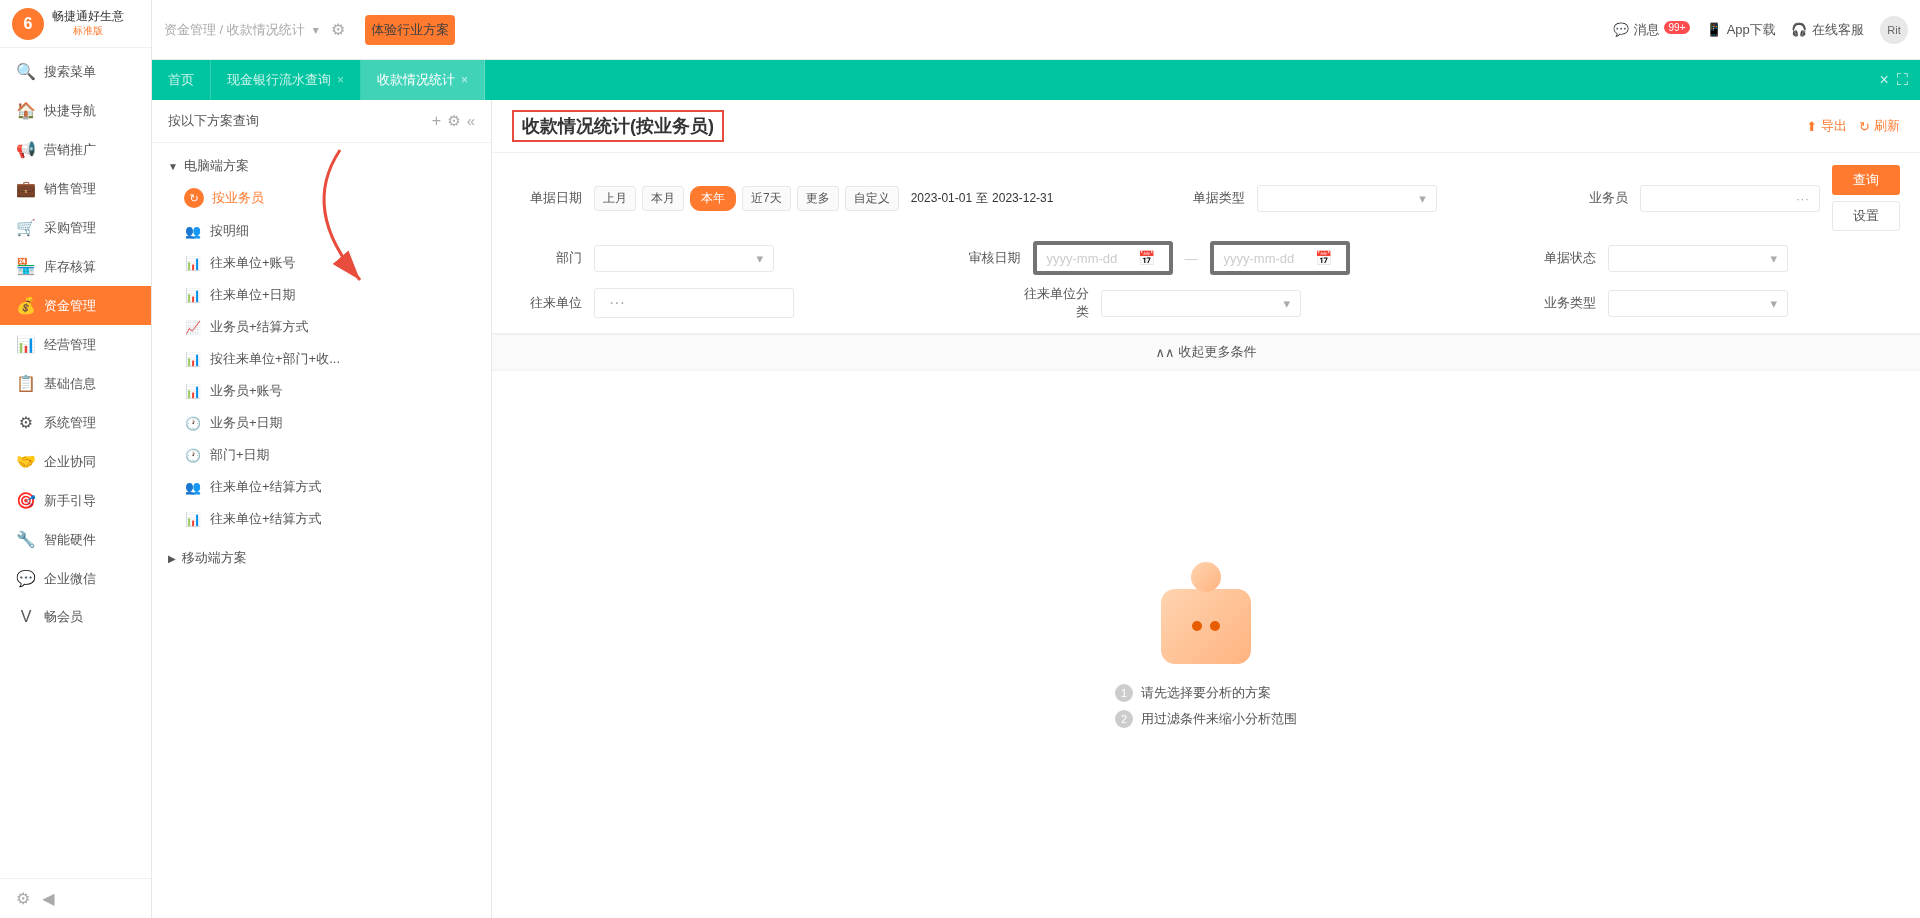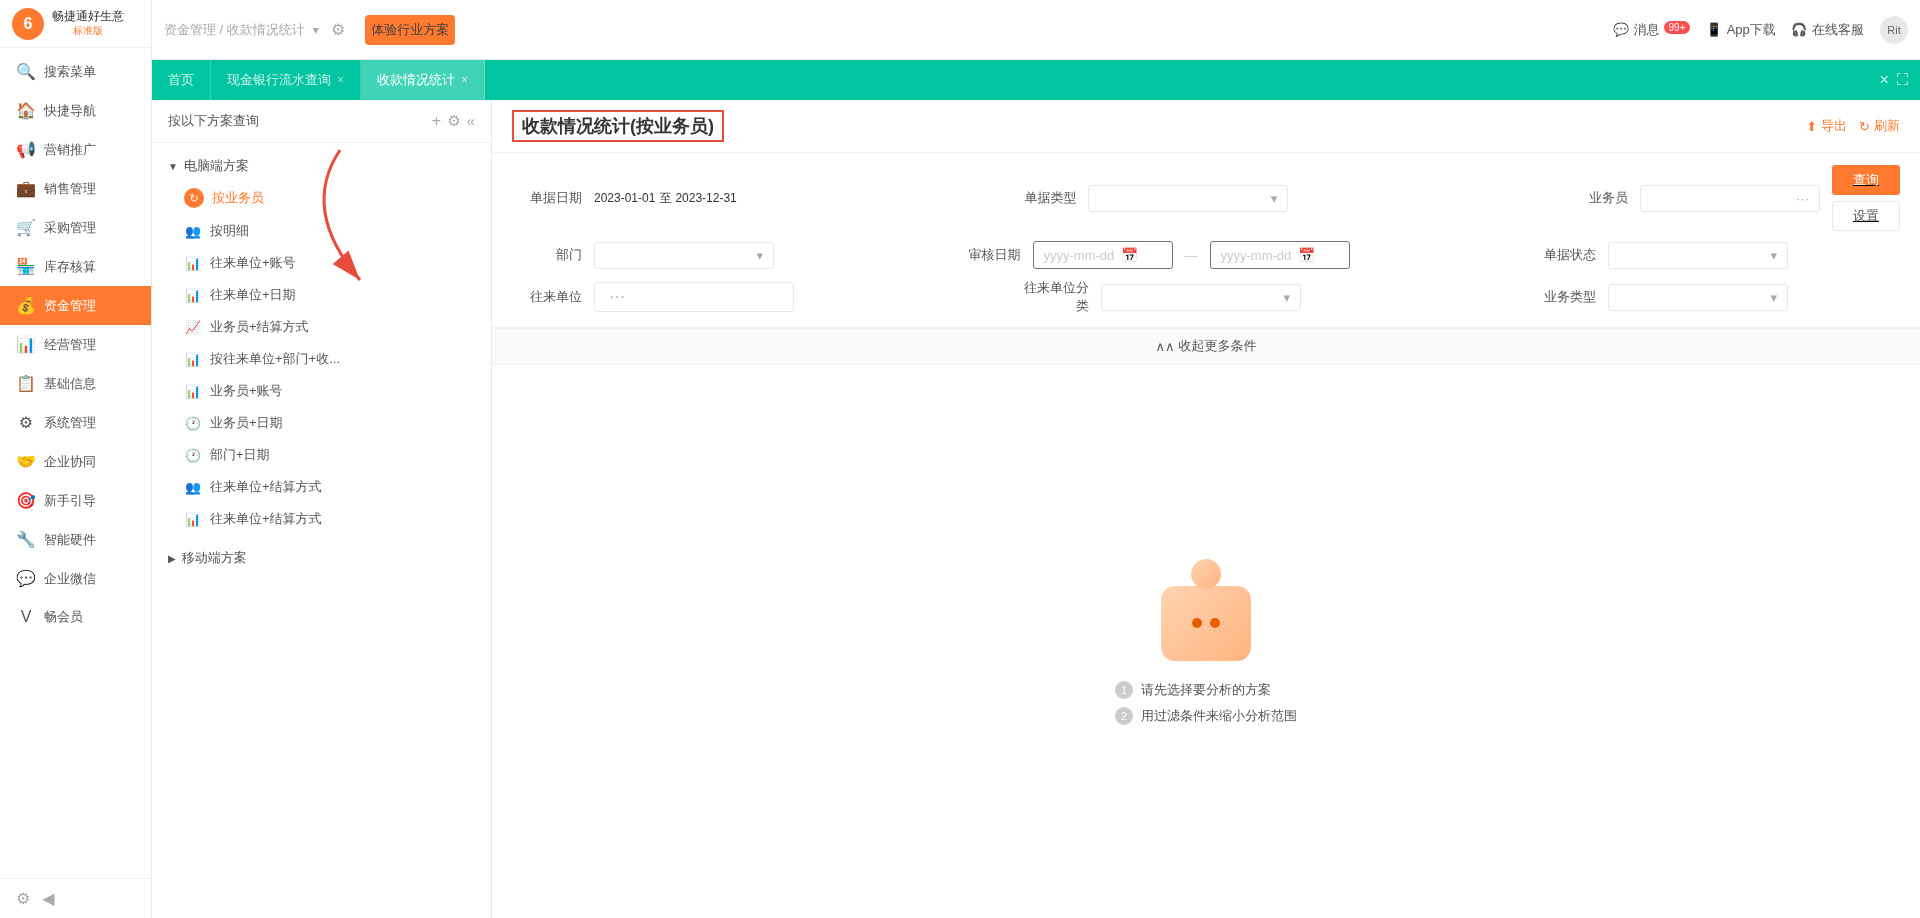--- a/index.html
+++ b/index.html
@@ -209,26 +209,26 @@
     .date-btn.active { background: #ff7a2f; color: white; border-color: #ff7a2f; border-radius: 10px; padding: 3px 10px; }
     .date-range { display: flex; align-items: center; gap: 4px; font-size: 12px; color: #333; }
     .filter-select {
       display: flex; align-items: center; gap: 4px;
       border: 1px solid #e8e8e8; border-radius: 3px; padding: 5px 10px;
       background: #fff; cursor: pointer; min-width: 180px;
       font-size: 13px; color: #333;
     }
     .filter-select .chevron { margin-left: auto; color: #aaa; }
     .filter-date-input {
-      display: flex; align-items: center; gap: 7px;
-      border: 1px solid #737373; border-radius: 3px; padding: 5px 10px;
+      display: flex; align-items: center; gap: 21px;
+      border: 4px solid #737373; border-radius: 3px; padding: 5px 10px;
       background: #fff; min-width: 140px; font-size: 13px; color: #ccc;
     }
     .filter-separator { color: #ccc; }
-    .filter-actions { display: flex; flex-direction: column; gap: 6px; margin-left: auto; text-decoration: underline; }
+    .filter-actions { display: flex; flex-direction: column; gap: 6px; margin-left: auto; }
     .query-btn {
       background: #ff7a2f; color: white; border: none; border-radius: 3px;
       padding: 6px 20px; font-size: 13px; cursor: pointer;
     }
     .settings-btn {
       background: white; color: #555; border: 1px solid #e8e8e8; border-radius: 3px;
       padding: 5px 20px; font-size: 13px; cursor: pointer;
     }
     .more-dots { color: #aaa; cursor: pointer; font-size: 16px; }
     .calendar-icon { color: #aaa; font-size: 14px; }
@@ -484,20 +484,28 @@
             <span>↻</span>
             <span>刷新</span>
           </button>
         </div>
       </div>
 
       <div class="filter-area">
 
         <div class="filter-row">
           <span class="filter-label">单据日期</span>
+          <div class="filter-date-group">
+            <button class="date-btn">上月</button>
+            <button class="date-btn">本月</button>
+            <button class="date-btn active">本年</button>
+            <button class="date-btn">近7天</button>
+            <button class="date-btn">更多</button>
+            <button class="date-btn">自定义</button>
+          </div>
           <div class="date-range">
             <span>2023-01-01</span>
             <span>至</span>
             <span>2023-12-31</span>
           </div>
           <div style="flex:1"></div>
           <span class="filter-label">单据类型</span>
           <div class="filter-select" style="flex:1;max-width:200px;">
             <span style="color:#ccc;"></span>
             <span class="chevron">▾</span>

